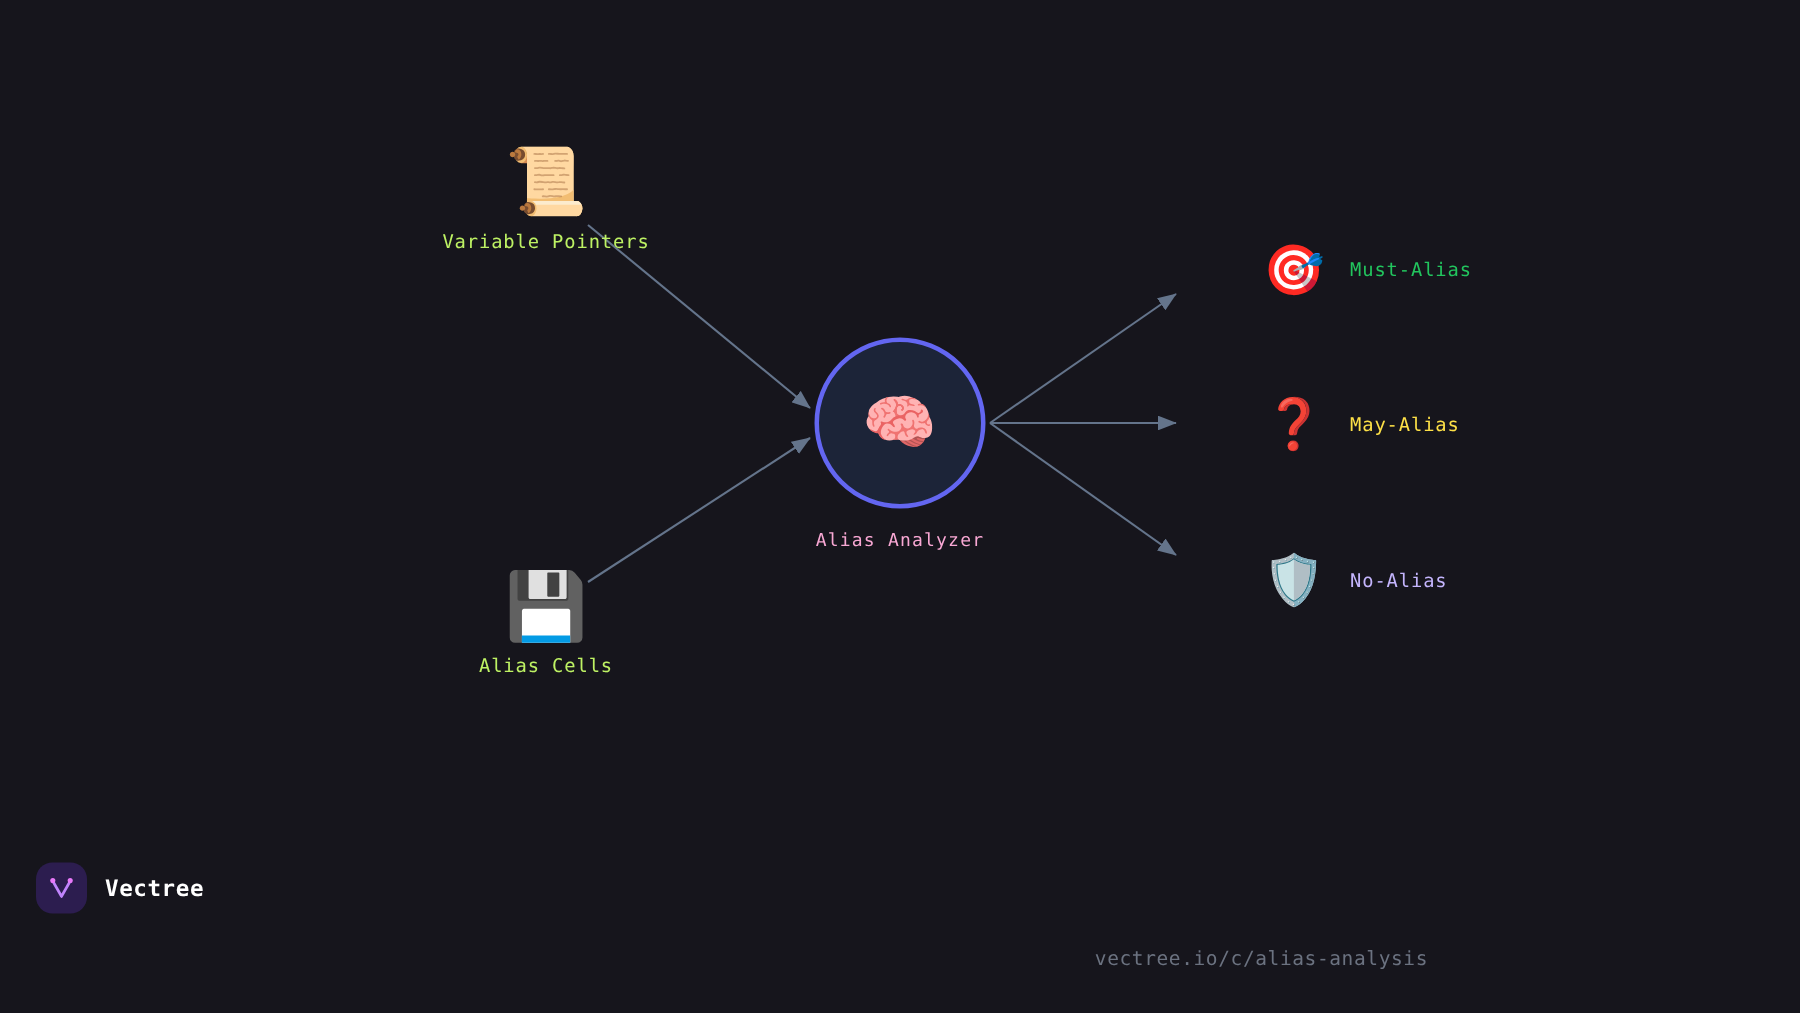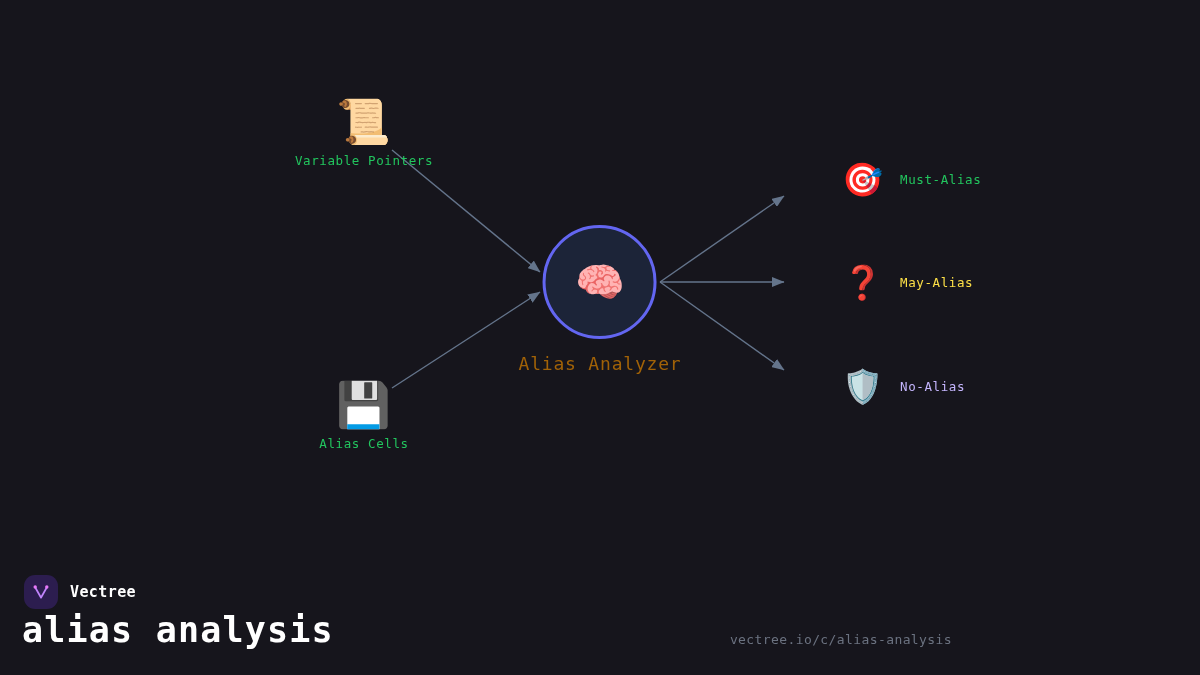--- a/index.html
+++ b/index.html
@@ -43,21 +43,21 @@
   }
   .node-label {
     margin-top: 9px;
     font-size: 12.5px;
     letter-spacing: 0.6px;
     white-space: nowrap;
   }
 
   
   .src .node-emoji { font-size: 44px; }
-  .src .node-label { color: #22c55e; text-align: center; }
+  .src .node-label { color: #bef264; text-align: center; }
 
   #node-variable-pointers { left: 364px; top: 100px; transform: translateX(-50%); }
   #node-memory-cells      { left: 364px; top: 383px; transform: translateX(-50%); }
 
   
   #node-center {
     left: 600px;
     top: 225px;
     transform: translateX(-50%);
   }
@@ -68,22 +68,22 @@
     background: #1c2438;
     border: 3px solid #6366f1;
     box-sizing: border-box;
     display: flex;
     align-items: center;
     justify-content: center;
   }
   .center-circle .node-emoji { font-size: 40px; }
   #node-center .node-label {
     margin-top: 14px;
-    color: #a16207;
-    font-size: 18px;
+    color: #f9a8d4;
+    font-size: 12px;
     letter-spacing: 0.8px;
   }
 
   
   .outcome {
     position: absolute;
     display: flex;
     flex-direction: row;
     align-items: center;
   }
@@ -214,16 +214,15 @@
     <div id="brand-logo">
       <svg width="22" height="22" viewBox="0 0 22 22" aria-hidden="true">
         <path d="M5.2 6.4 L11 16.6 L16.8 6.4" stroke="#c084fc" stroke-width="1.9" fill="none" stroke-linecap="round" stroke-linejoin="round"></path>
         <circle cx="5.2" cy="6.0" r="1.7" fill="#e879f9"></circle>
         <circle cx="16.8" cy="6.0" r="1.7" fill="#e879f9"></circle>
       </svg>
     </div>
     <div id="brand-name">Vectree</div>
   </div>
 
-  <div id="page-title">alias analysis</div>
 
   <div id="footer-url">vectree.io/c/alias-analysis</div>
 </div>
 
 </body></html>

